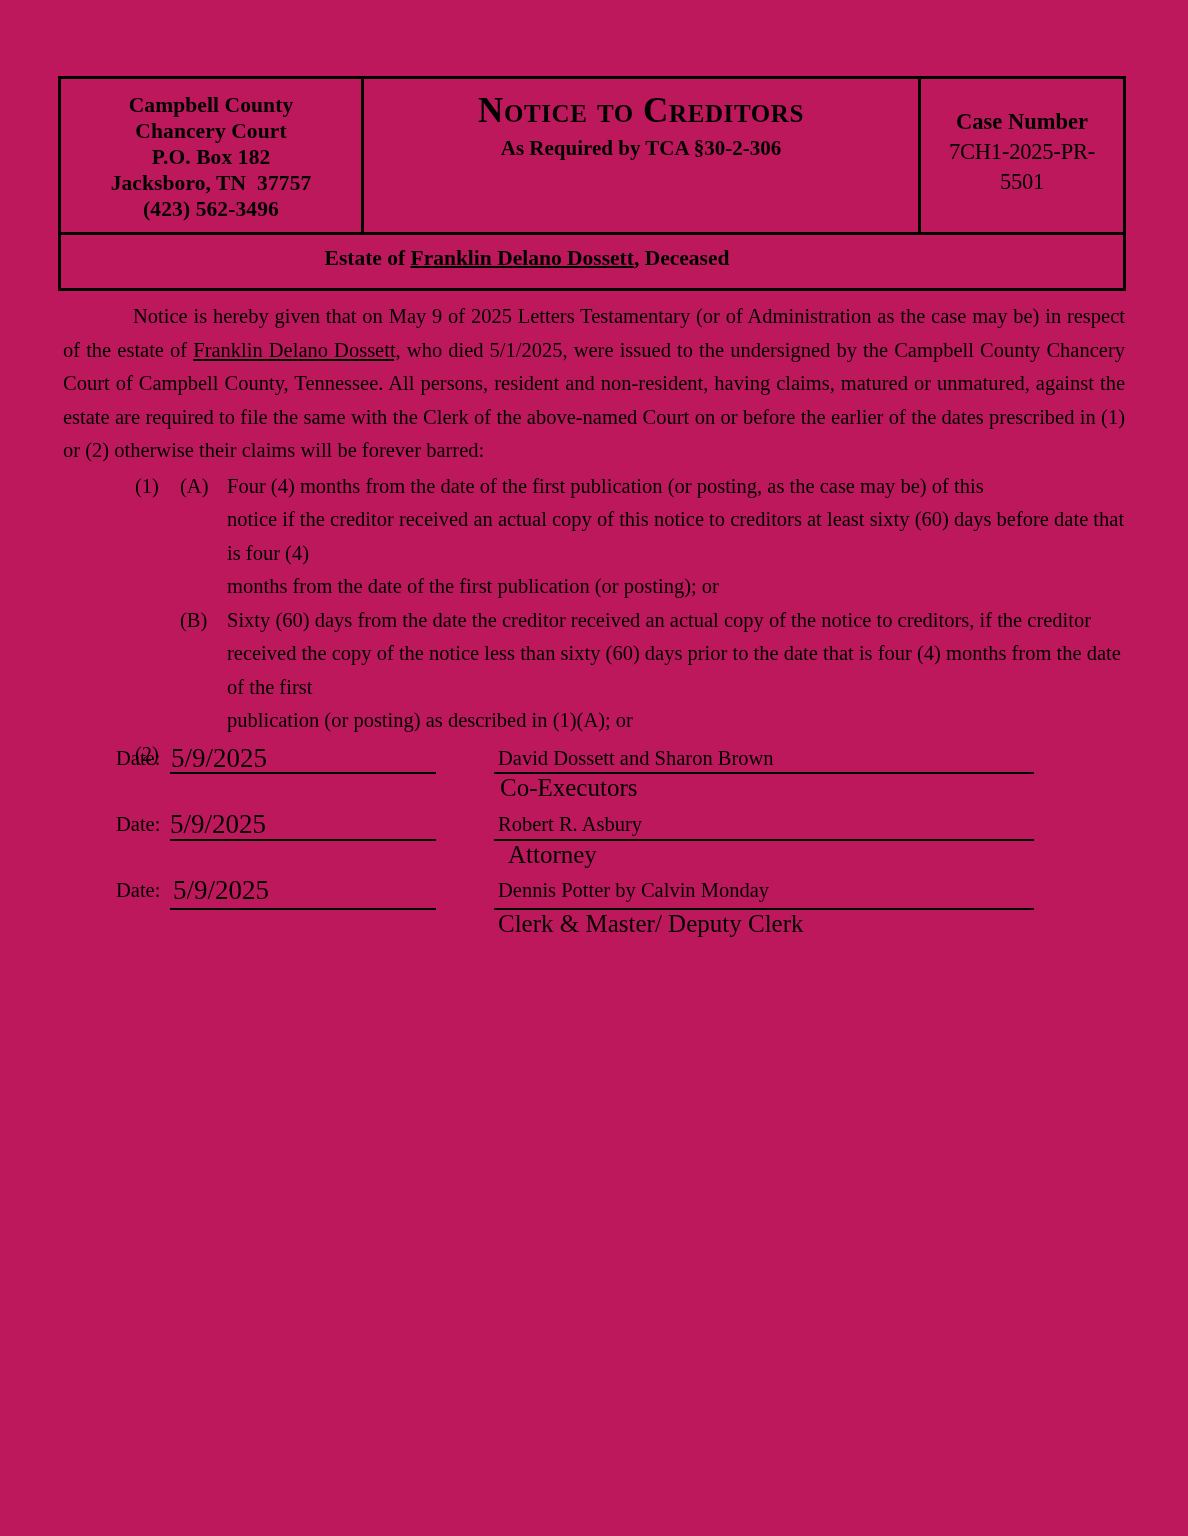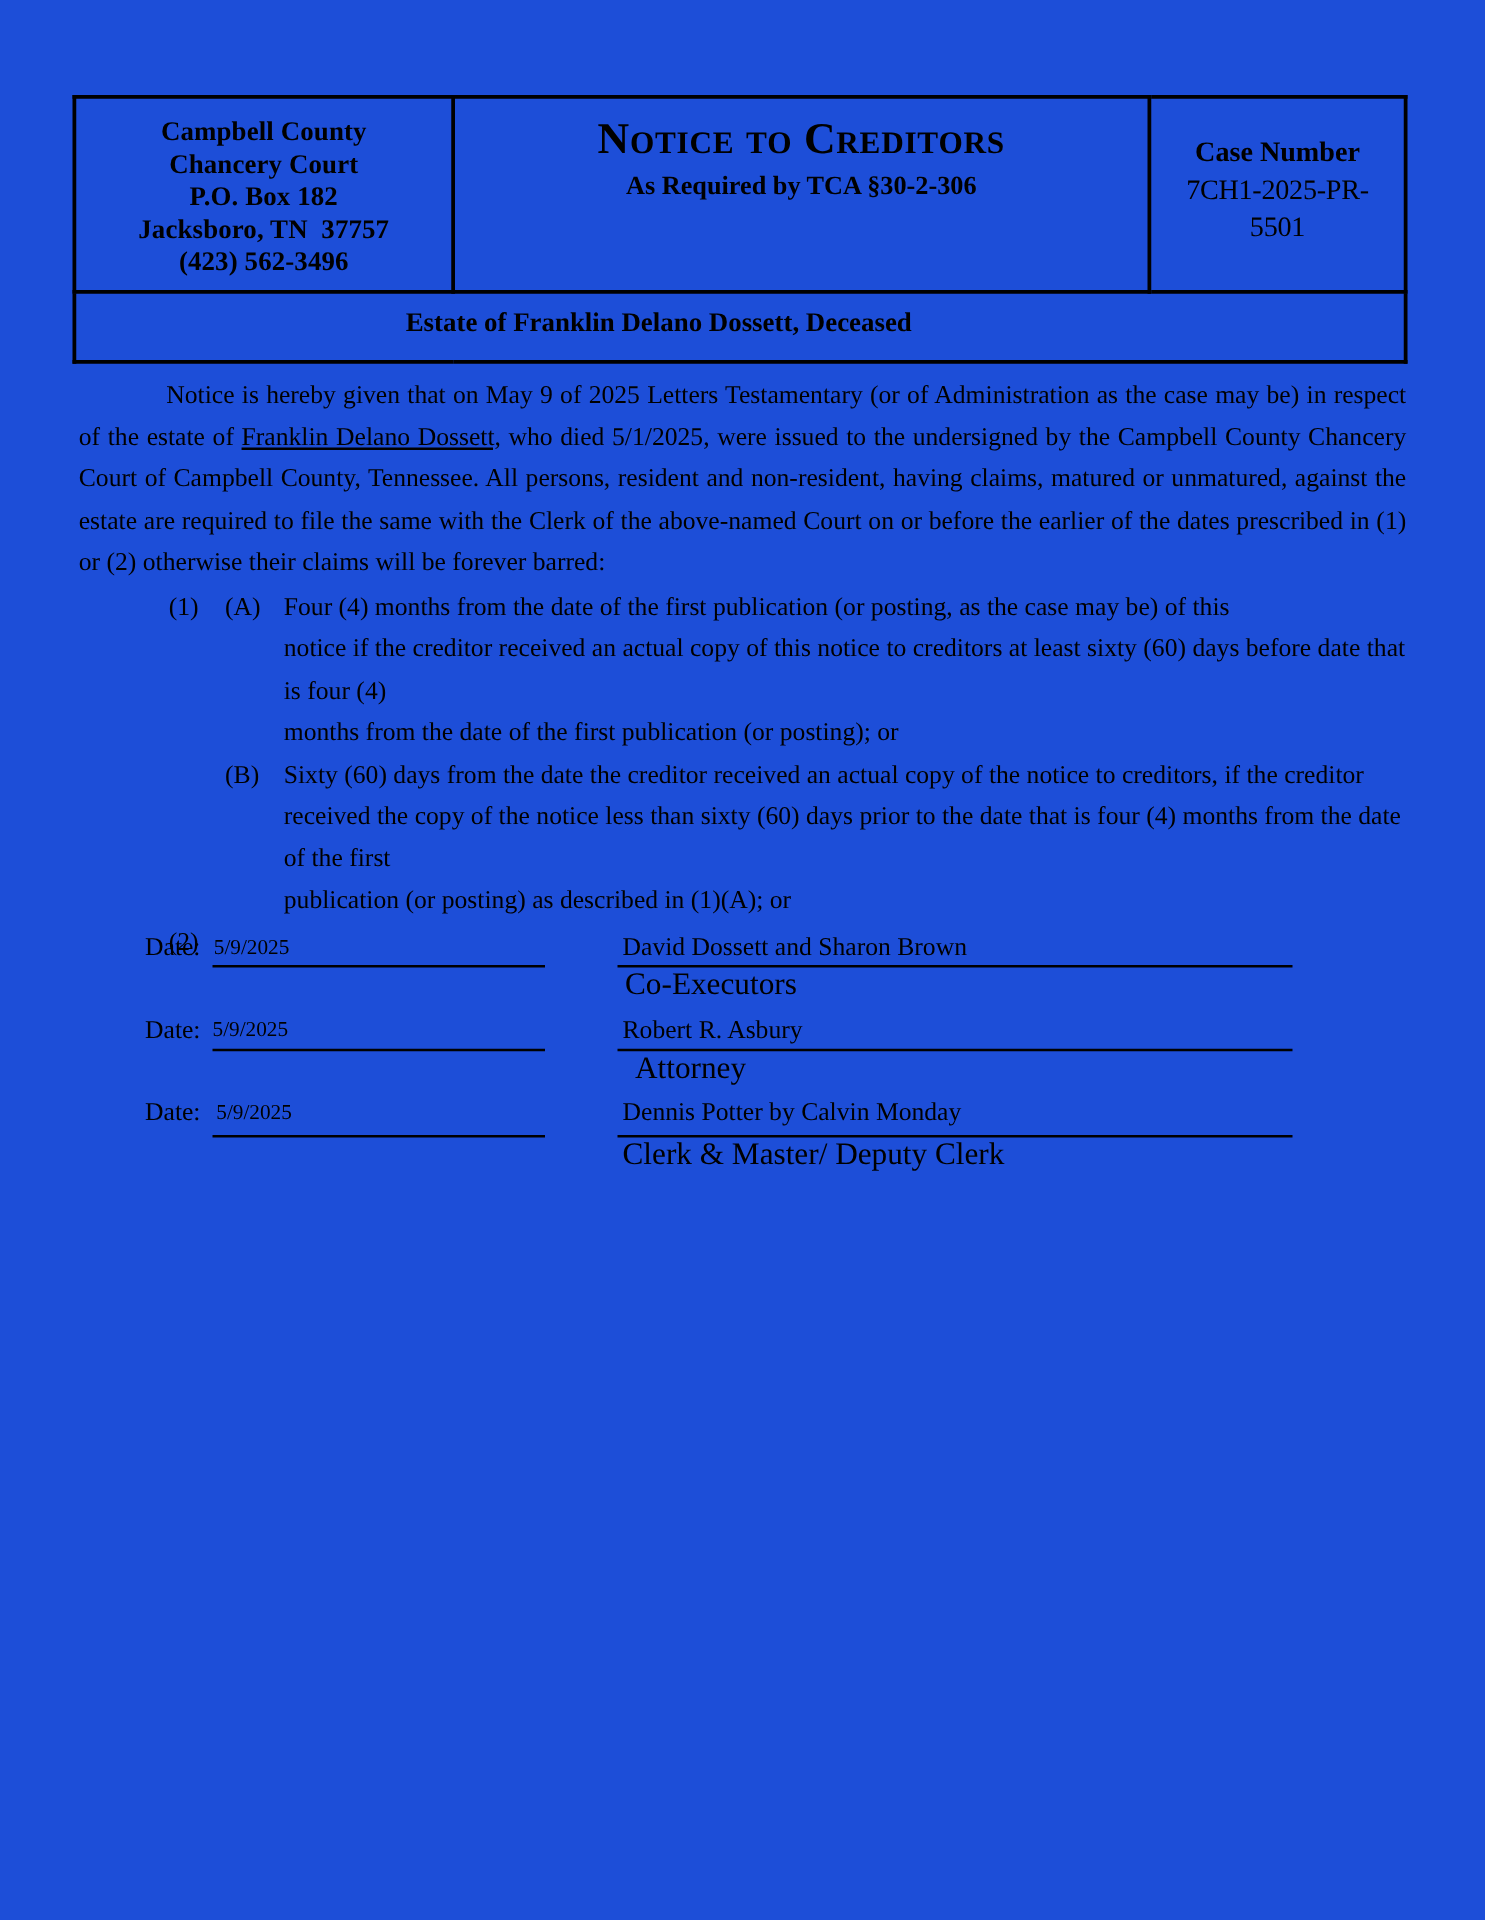--- a/index.html
+++ b/index.html
@@ -8,21 +8,21 @@
     background: #ffffff;
   }
   body {
     font-family: "Liberation Serif", "DejaVu Serif", serif;
     color: #000000;
   }
   .page {
     position: relative;
     width: 1188px;
     height: 1536px;
-    background: #1d4ed8;
+    background: #be185d;
     overflow: hidden;
   }
 
   
   .header-table {
     position: absolute;
     left: 58px;
     top: 76px;
     width: 1068px;
     border-collapse: collapse;
@@ -82,20 +82,21 @@
     padding: 9px 0 10px 0 !important;
     height: 34px;
   }
   .estate-line {
     font-weight: bold;
     font-size: 21.5px;
     line-height: 28px;
     padding-right: 130px;
   }
   .estate-line .u {
+    text-decoration: underline;
     text-underline-offset: 1px;
   }
 
   
   .body-wrap {
     position: absolute;
     left: 63px;
     top: 300px;
     width: 1062px;
   }
@@ -172,21 +173,21 @@
     position: absolute;
     left: 0;
     top: 0;
     font-size: 20.5px;
     line-height: 26px;
   }
   .date-value {
     position: absolute;
     left: 55px;
     top: 0;
-    font-size: 17px;
+    font-size: 27px;
     line-height: 26px;
   }
   .date-rule {
     position: absolute;
     left: 54px;
     top: 27px;
     width: 266px;
     border-bottom: 2.5px solid #000;
   }
 

